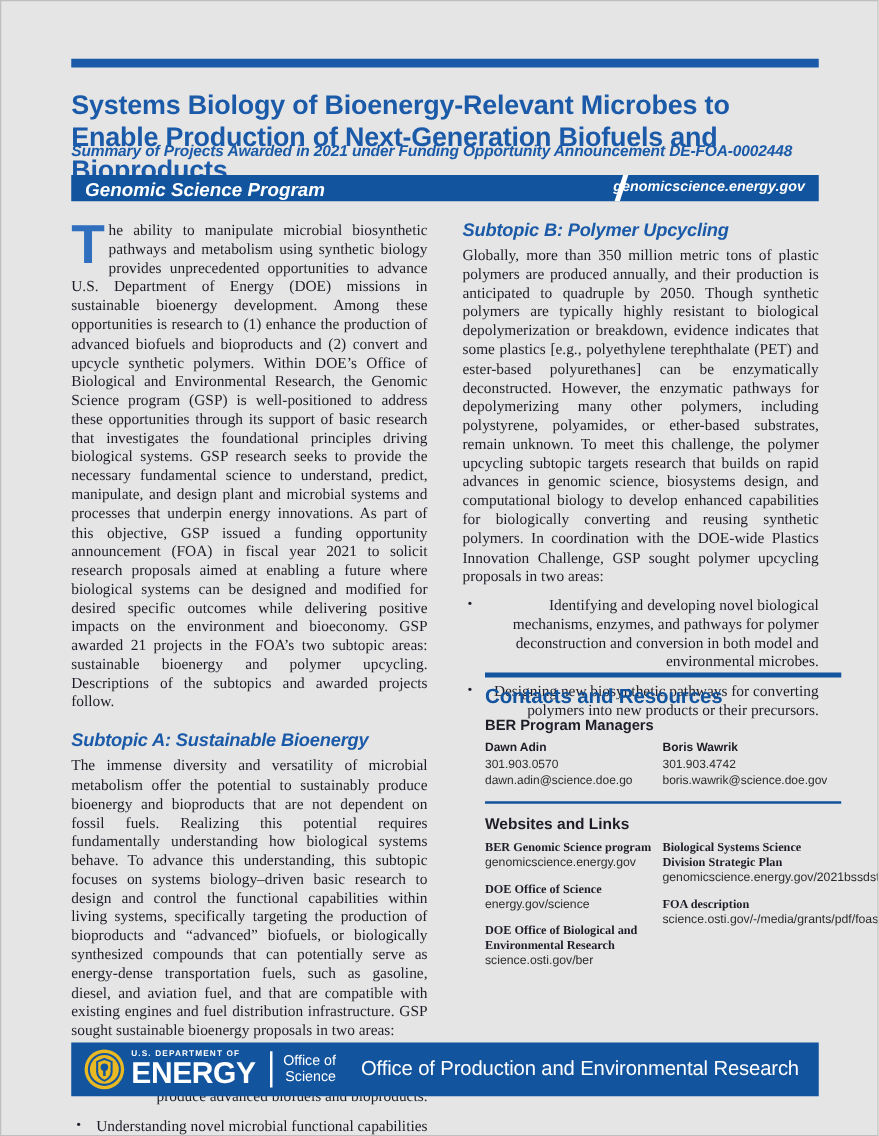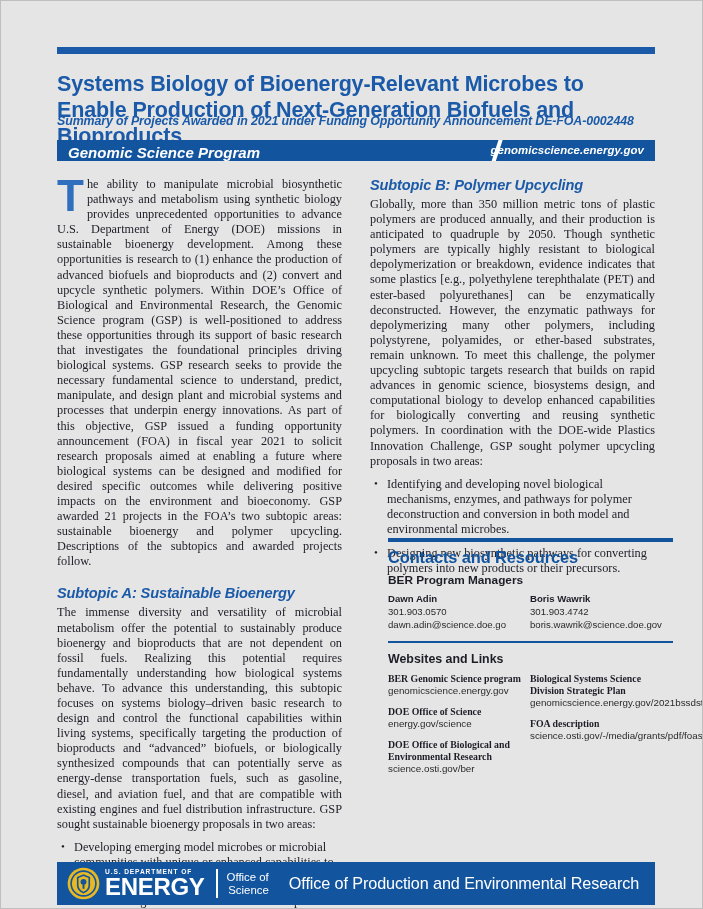--- a/index.html
+++ b/index.html
@@ -159,20 +159,21 @@
     padding: 0 0 0 17px;
     list-style: none;
   }
   ul.bullets li {
     font-family: "Liberation Serif", serif;
     font-size: 12.3px;
     line-height: 15.1px;
     color: #1d1d27;
     position: relative;
     margin-bottom: 9px;
+    text-align: right;
   }
   ul.bullets li::before {
     content: "\2022";
     position: absolute;
     left: -13px;
     top: -1px;
     color: #1d1d27;
     font-size: 11px;
   }
 
@@ -256,21 +257,20 @@
   
   .footer {
     position: absolute;
     left: 0;
     top: 833px;
     width: 598px;
     height: 43px;
     background: #12549e;
     display: flex;
     align-items: center;
-    margin-top: 28px;
   }
   .seal {
     width: 33px;
     height: 33px;
     margin-left: 10px;
     flex: 0 0 auto;
   }
   .energy-lockup {
     margin-left: 5px;
     line-height: 1;

